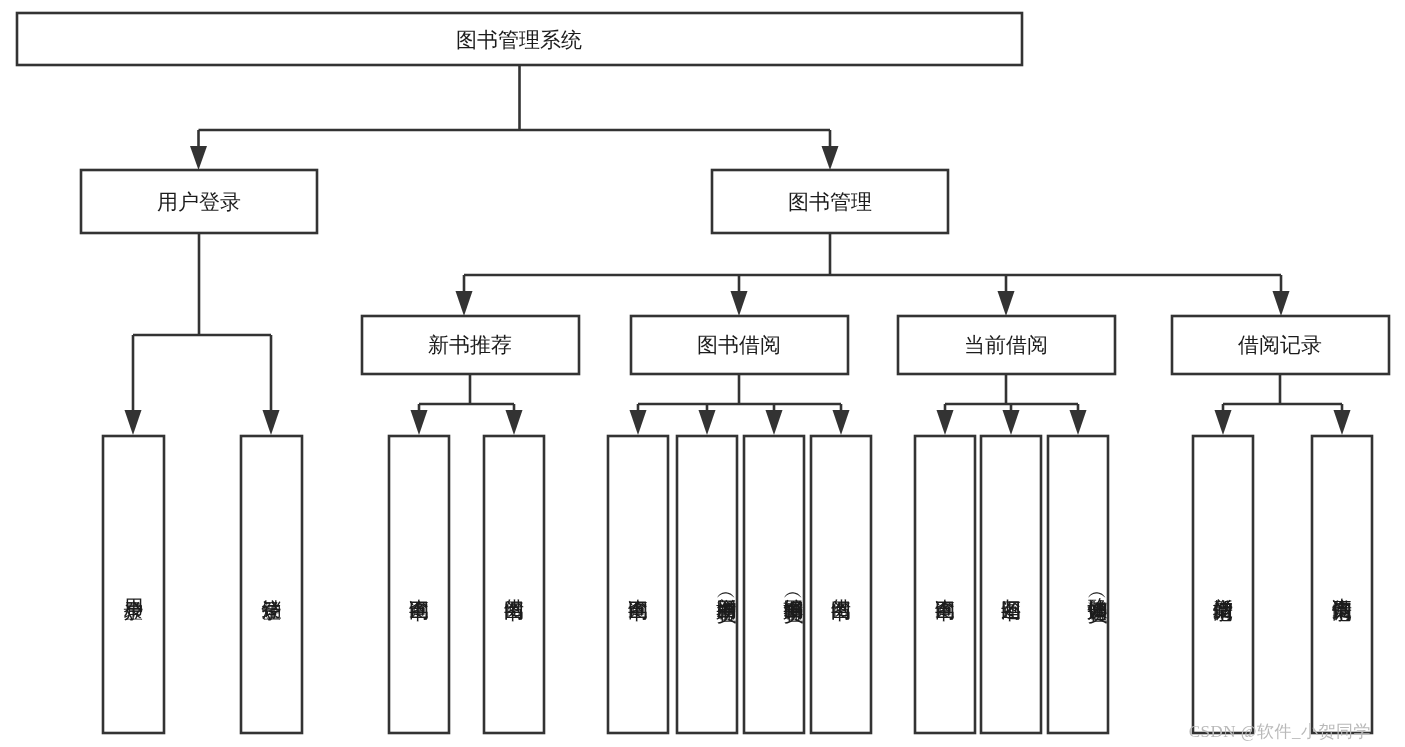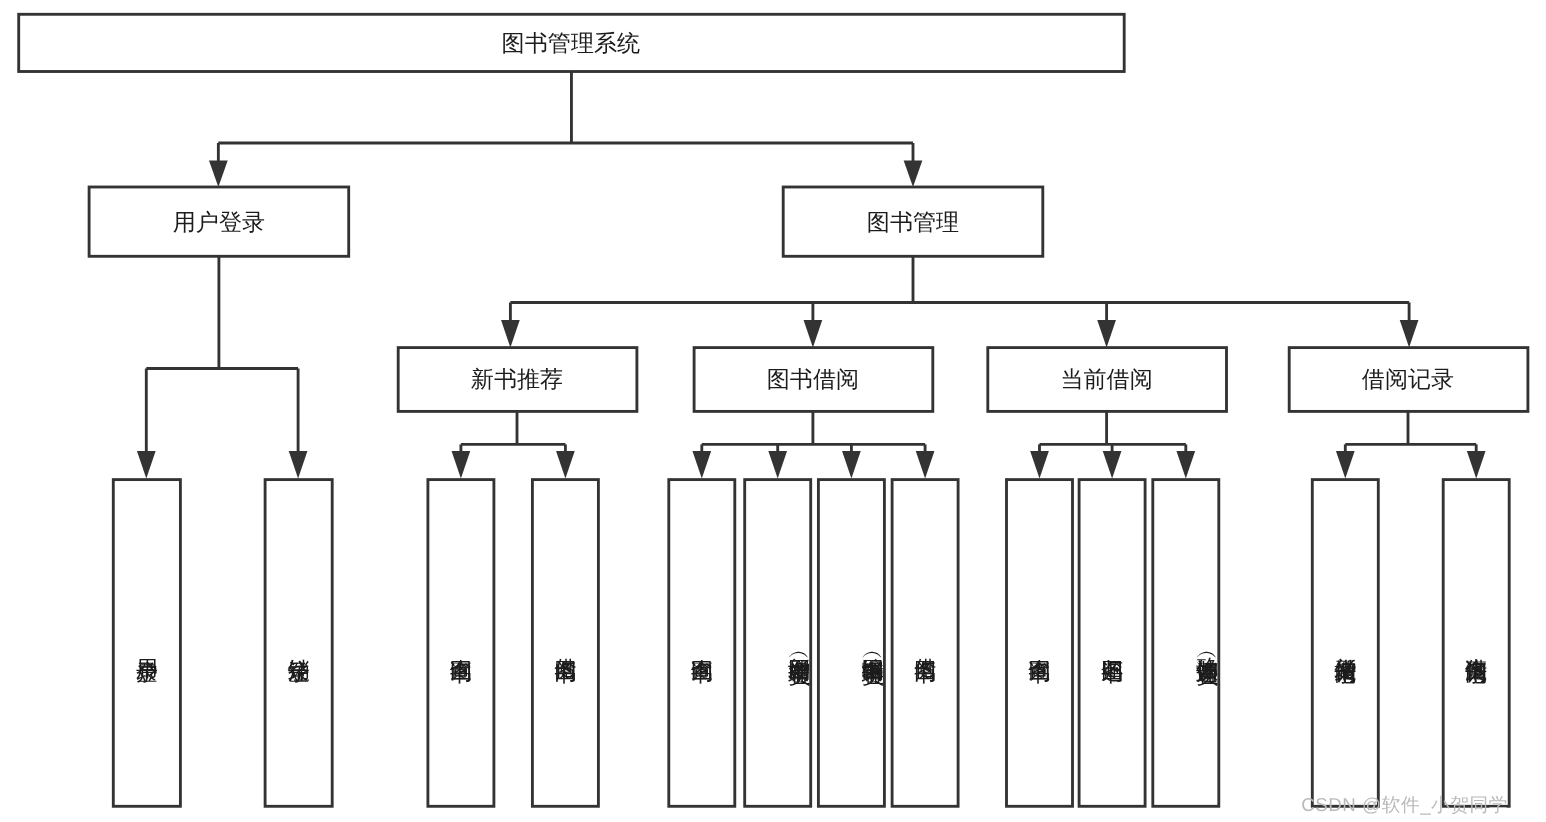--- a/index.html
+++ b/index.html
@@ -64,21 +64,21 @@
     white-space: nowrap;
     pointer-events: none;
   }
   .leaf-label.centered {
     align-items: center;
   }
   .watermark {
     position: absolute;
     right: 8px;
     bottom: 4px;
-    font-family: Liberation Sans, sans-serif;
+    font-family: Liberation Serif, serif;
     font-size: 17px;
     color: #b9b9b9;
     white-space: nowrap;
     letter-spacing: 0.5px;
   }
 </style>
 </head>
 <body>
 
 <div id="diagram-root">

